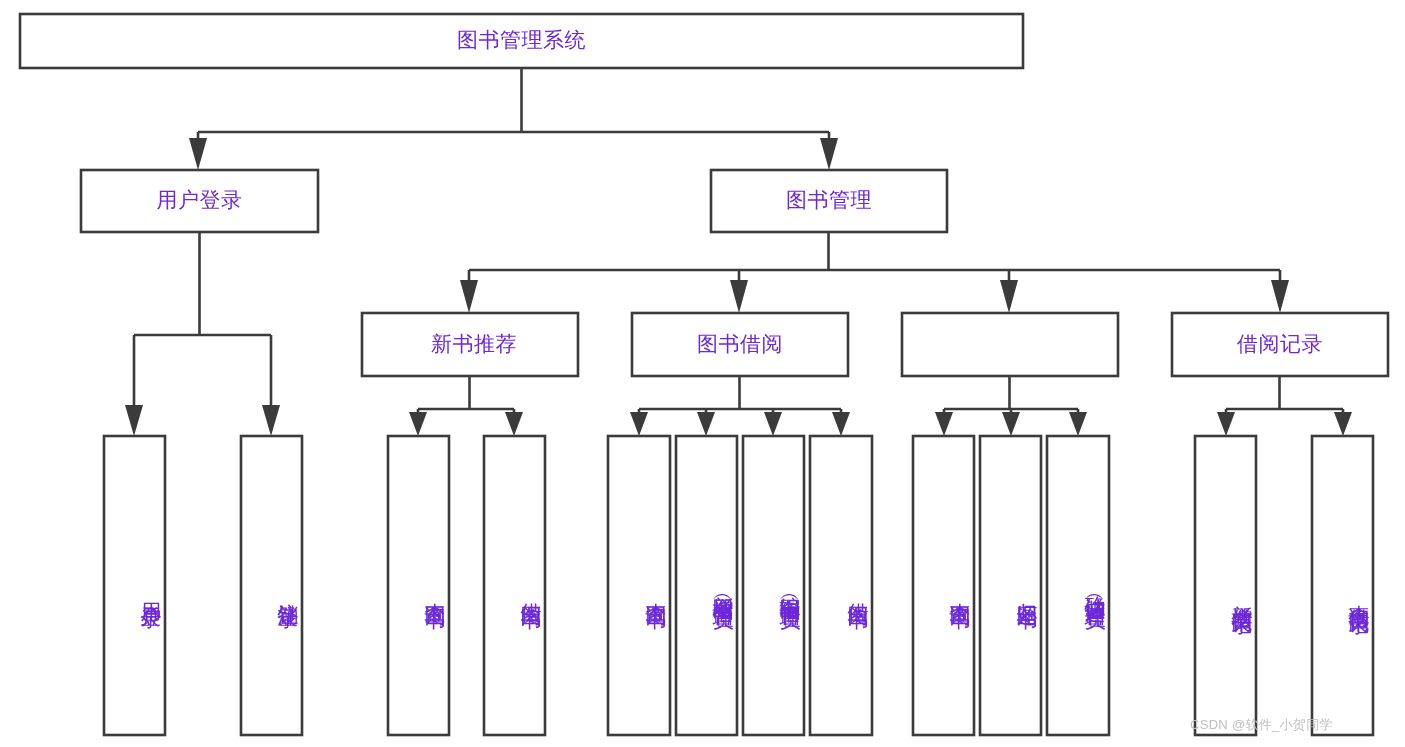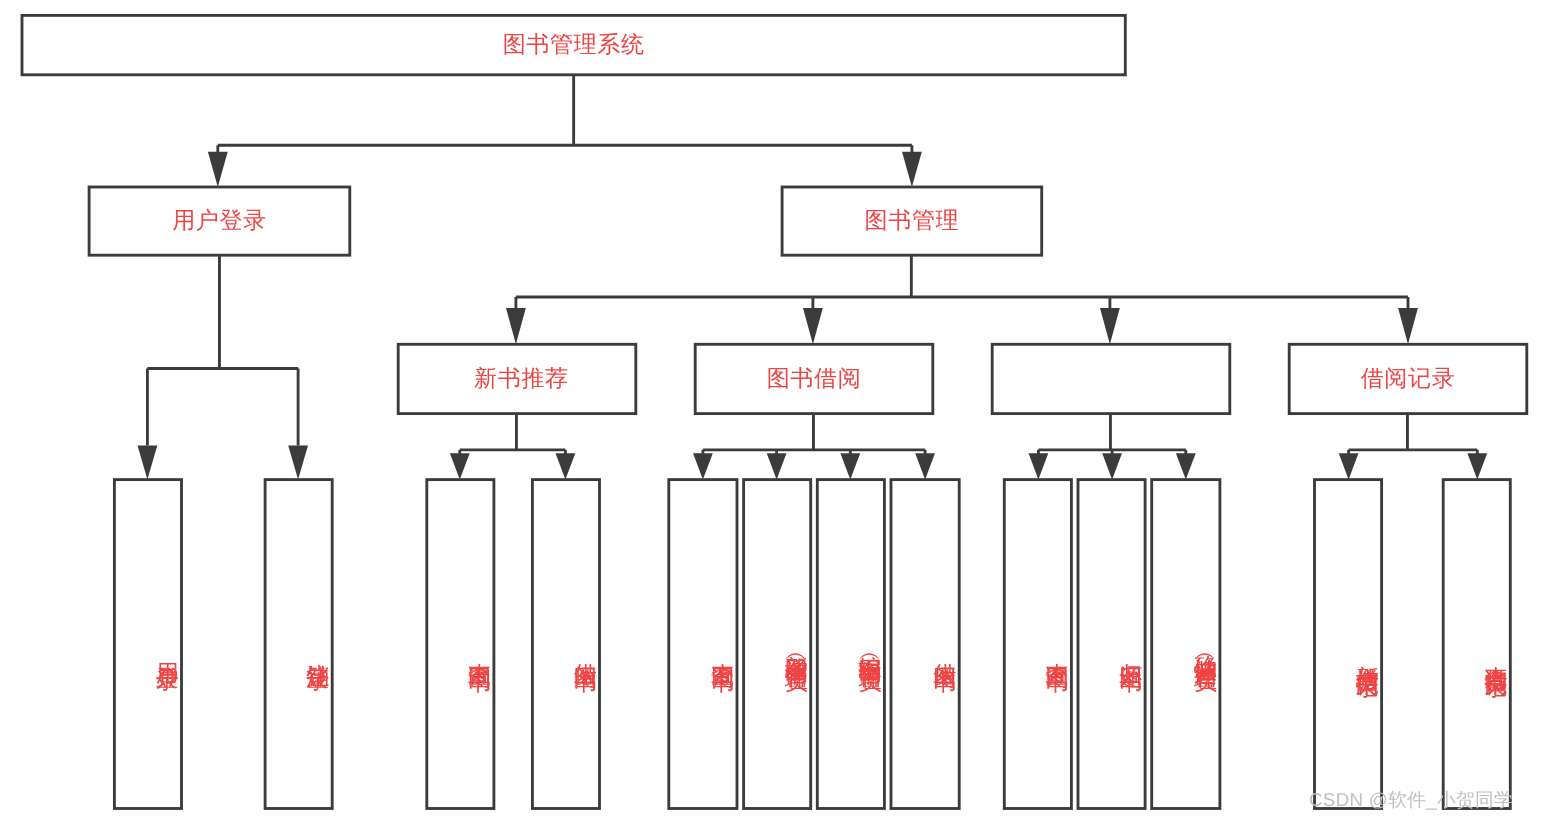--- a/index.html
+++ b/index.html
@@ -37,43 +37,43 @@
   }
   .arrow-head {
     fill: #3b3b3b;
     stroke: none;
   }
   .node-label {
     position: absolute;
     display: flex;
     align-items: center;
     justify-content: center;
-    color: #ef4444;
-    font-family: Liberation Sans, sans-serif;
+    color: #6d28d9;
+    font-family: Liberation Serif, serif;
     pointer-events: none;
     box-sizing: border-box;
   }
   .node-label.horiz {
     font-size: 21px;
     letter-spacing: 0.5px;
     line-height: 1.2;
   }
   .node-label.vert {
     writing-mode: vertical-rl;
     text-orientation: upright;
     font-size: 21px;
     letter-spacing: 2px;
     padding-top: 8px;
     align-items: flex-start;
     justify-content: center;
   }
   .watermark {
     position: absolute;
     color: #bfbfbf;
-    font-size: 17px;
+    font-size: 13px;
     font-family: "Liberation Sans", "DejaVu Sans", sans-serif;
     white-space: nowrap;
     letter-spacing: 0.3px;
   }
 </style>
 </head>
 <body>
 
 <div id="diagram-root">
 

